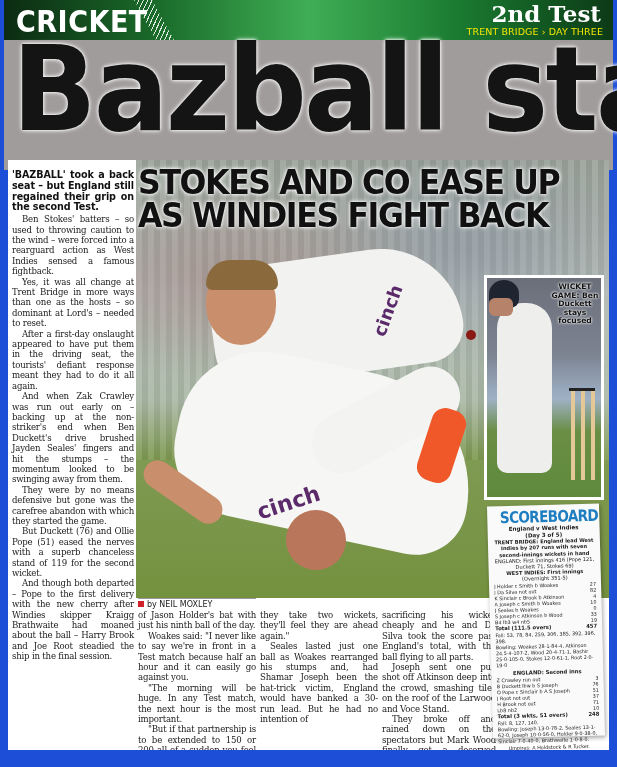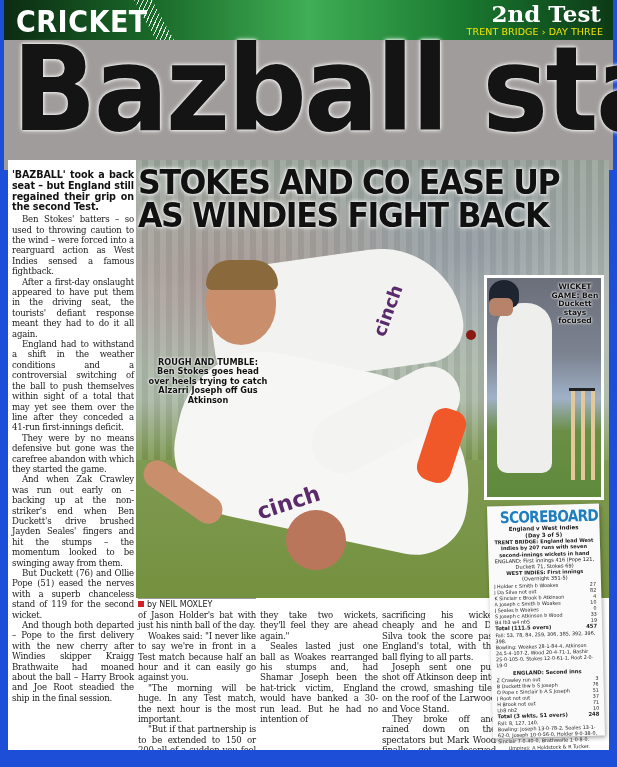--- a/index.html
+++ b/index.html
@@ -138,34 +138,33 @@
         <div class="helmet"></div>
         <div class="face"></div>
         <div class="stump" style="left:84px"></div>
         <div class="stump" style="left:94px"></div>
         <div class="stump" style="left:104px"></div>
         <div class="bail"></div>
         <div class="inset-caption">WICKET GAME: Ben Duckett stays focused</div>
       </div>
     </div>
 
-    <div class="photo-caption" style="left:140px; top:198px;">ROUGH AND TUMBLE: Ben Stokes goes head over heels trying to catch Alzarri Joseph off Gus Atkinson</div>
 
     <div class="subhead">
       <div>STOKES AND CO EASE UP</div>
       <div>AS WINDIES FIGHT BACK</div>
     </div>
 
     <div class="col col1">
       <p class="standfirst">'BAZBALL' took a back seat – but England still regained their grip on the second Test.</p>
       <p>Ben Stokes' batters – so used to throwing caution to the wind – were forced into a rearguard action as West Indies sensed a famous fightback.</p>
+      <p>Yes, it was all change at Trent Bridge in more ways than one as the hosts – so dominant at Lord's – needed to reset.</p>
       <p>After a first-day onslaught appeared to have put them in the driving seat, the tourists' defiant response meant they had to do it all again.</p>
-      <p>England had to withstand a shift in the weather conditions and a controversial switching of the ball to push themselves within sight of a total that may yet see them over the line after they conceded a 41-run first-innings deficit.</p>
+      <p>And when Zak Crawley was run out early on – backing up at the non-striker's end when Ben Duckett's drive brushed Jayden Seales' fingers and hit the stumps – the momentum looked to be swinging away from them.</p>
       <p>They were by no means defensive but gone was the carefree abandon with which they started the game.</p>
-      <p>And when Zak Crawley was run out early on – backing up at the non-striker's end when Ben Duckett's drive brushed Jayden Seales' fingers and hit the stumps – the momentum looked to be swinging away from them.</p>
       <p>But Duckett (76) and Ollie Pope (51) eased the nerves with a superb chanceless stand of 119 for the second wicket.</p>
       <p>And though both departed – Pope to the first delivery with the new cherry after Windies skipper Kraigg Brathwaite had moaned about the ball – Harry Brook and Joe Root steadied the ship in the final session.</p>
 
     </div>
 
     <div class="byline">
       <span class="sq"></span><span>by</span> <b>NEIL MOXLEY</b>
     </div>
 
     <div class="col col2">

